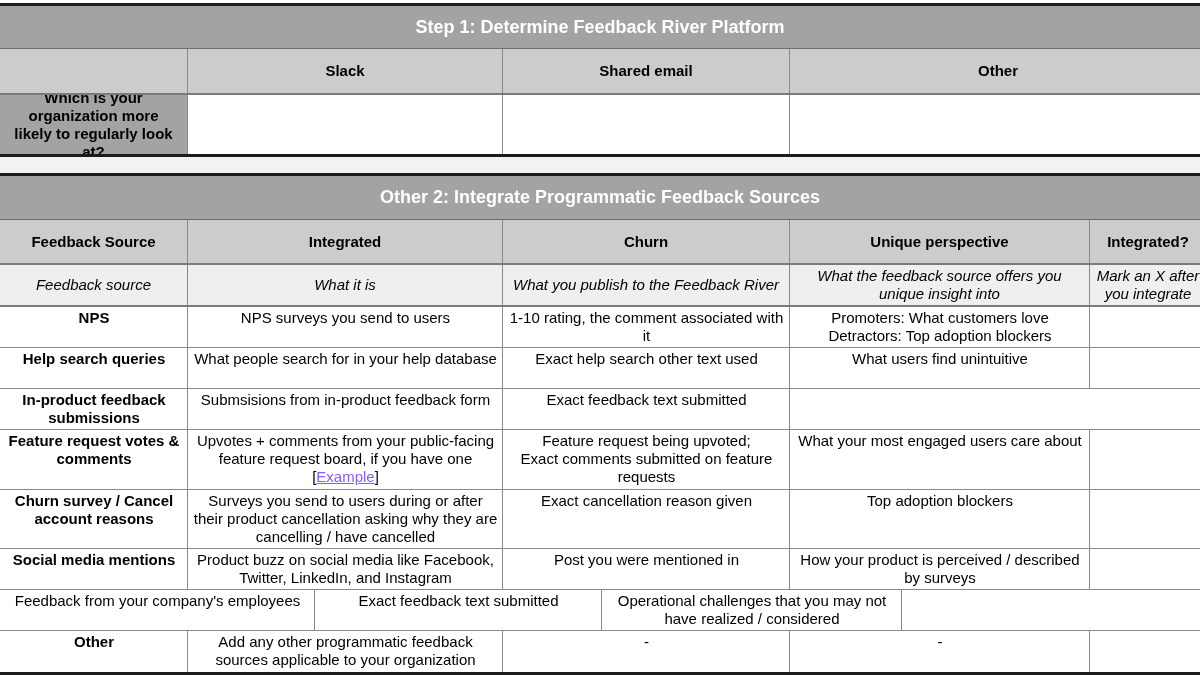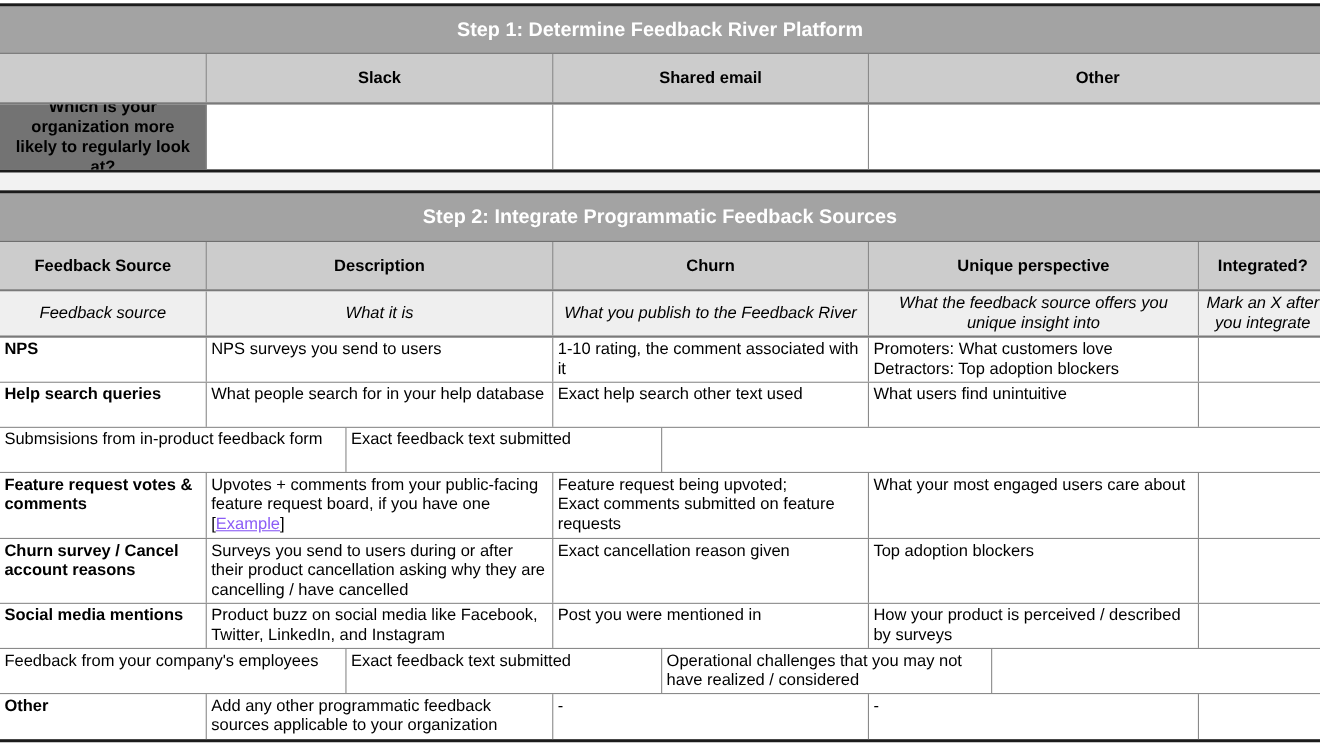--- a/index.html
+++ b/index.html
@@ -22,30 +22,31 @@
       background: #a3a3a3; color: #ffffff; font-weight: bold; font-size: 18px;
       justify-content: center; align-items: center; border-bottom: 1px solid #6f6f6f;
     }
     .title-row span { position: relative; left: -3px; }
     .head-row { background: #cccccc; border-bottom: 2px solid #7a7a7a; }
     .hint-row { background: #efefef; border-bottom: 2px solid #7a7a7a; }
     .cell {
       box-sizing: border-box; border-right: 1px solid #8a8a8a;
       font-size: 15px; line-height: 18px; padding: 2px 3px 0 4px; overflow: hidden;
       white-space: pre-line;
+      text-align: center;
     }
     .cell:last-child { border-right: none; }
     .head-row .cell {
       font-weight: bold; display: flex; align-items: center; justify-content: center; text-align: center; padding: 0 4px;
     }
     .hint-row .cell {
       font-style: italic; display: flex; align-items: center; justify-content: center; text-align: center; padding: 0 4px;
     }
     .q-cell {
-      background: #737373; font-weight: bold; text-align: center;
+      background: #a3a3a3; font-weight: bold; text-align: center;
       display: flex; align-items: center; justify-content: center; padding: 0 14px;
     }
     .w1 { width: 188px; } .w2 { width: 315px; } .w3 { width: 287px; } .w4 { width: 300px; } .w5 { width: 116px; }
     .w4wide { width: 416px; }
     .src { font-weight: bold; }
     a.link { color: #8b5cf6; text-decoration: underline; }
   </style>
 </head>
 <body>
 
@@ -64,25 +65,25 @@
     <div class="cell w2"></div>
     <div class="cell w3"></div>
     <div class="cell w4wide"></div>
   </div>
 </div>
 
 <div id="gap"></div>
 
 <div class="block" id="block2">
   <div class="row title-row" style="height:44px">
-    <span>Step 2: Integrate Programmatic Feedback Sources</span>
+    <span>Other 2: Integrate Programmatic Feedback Sources</span>
   </div>
   <div class="row head-row" style="height:45px">
     <div class="cell w1">Feedback Source</div>
-    <div class="cell w2">Description</div>
+    <div class="cell w2">Integrated</div>
     <div class="cell w3">Churn</div>
     <div class="cell w4">Unique perspective</div>
     <div class="cell w5">Integrated?</div>
   </div>
   <div class="row hint-row" style="height:42px">
     <div class="cell w1">Feedback source</div>
     <div class="cell w2">What it is</div>
     <div class="cell w3">What you publish to the Feedback River</div>
     <div class="cell w4">What the feedback source offers you unique insight into</div>
     <div class="cell w5">Mark an X after you integrate</div>
@@ -99,20 +100,21 @@
 
   <div class="row" style="height:41px">
     <div class="cell w1 src">Help search queries</div>
     <div class="cell w2">What people search for in your help database</div>
     <div class="cell w3">Exact help search other text used</div>
     <div class="cell w4">What users find unintuitive</div>
     <div class="cell w5"></div>
   </div>
 
   <div class="row" style="height:41px">
+    <div class="cell w1 src">In-product feedback submissions</div>
     <div class="cell w2">Submsisions from in-product feedback form</div>
     <div class="cell w3">Exact feedback text submitted</div>
     <div class="cell w5"></div>
   </div>
 
   <div class="row" style="height:60px">
     <div class="cell w1 src">Feature request votes &amp; comments</div>
     <div class="cell w2" style="white-space:normal"><span>Upvotes + comments from your public-facing feature request board, if you have one</span> <span>[</span><a class="link">Example</a><span>]</span></div>
     <div class="cell w3">Feature request being upvoted;
 Exact comments submitted on feature requests</div>

